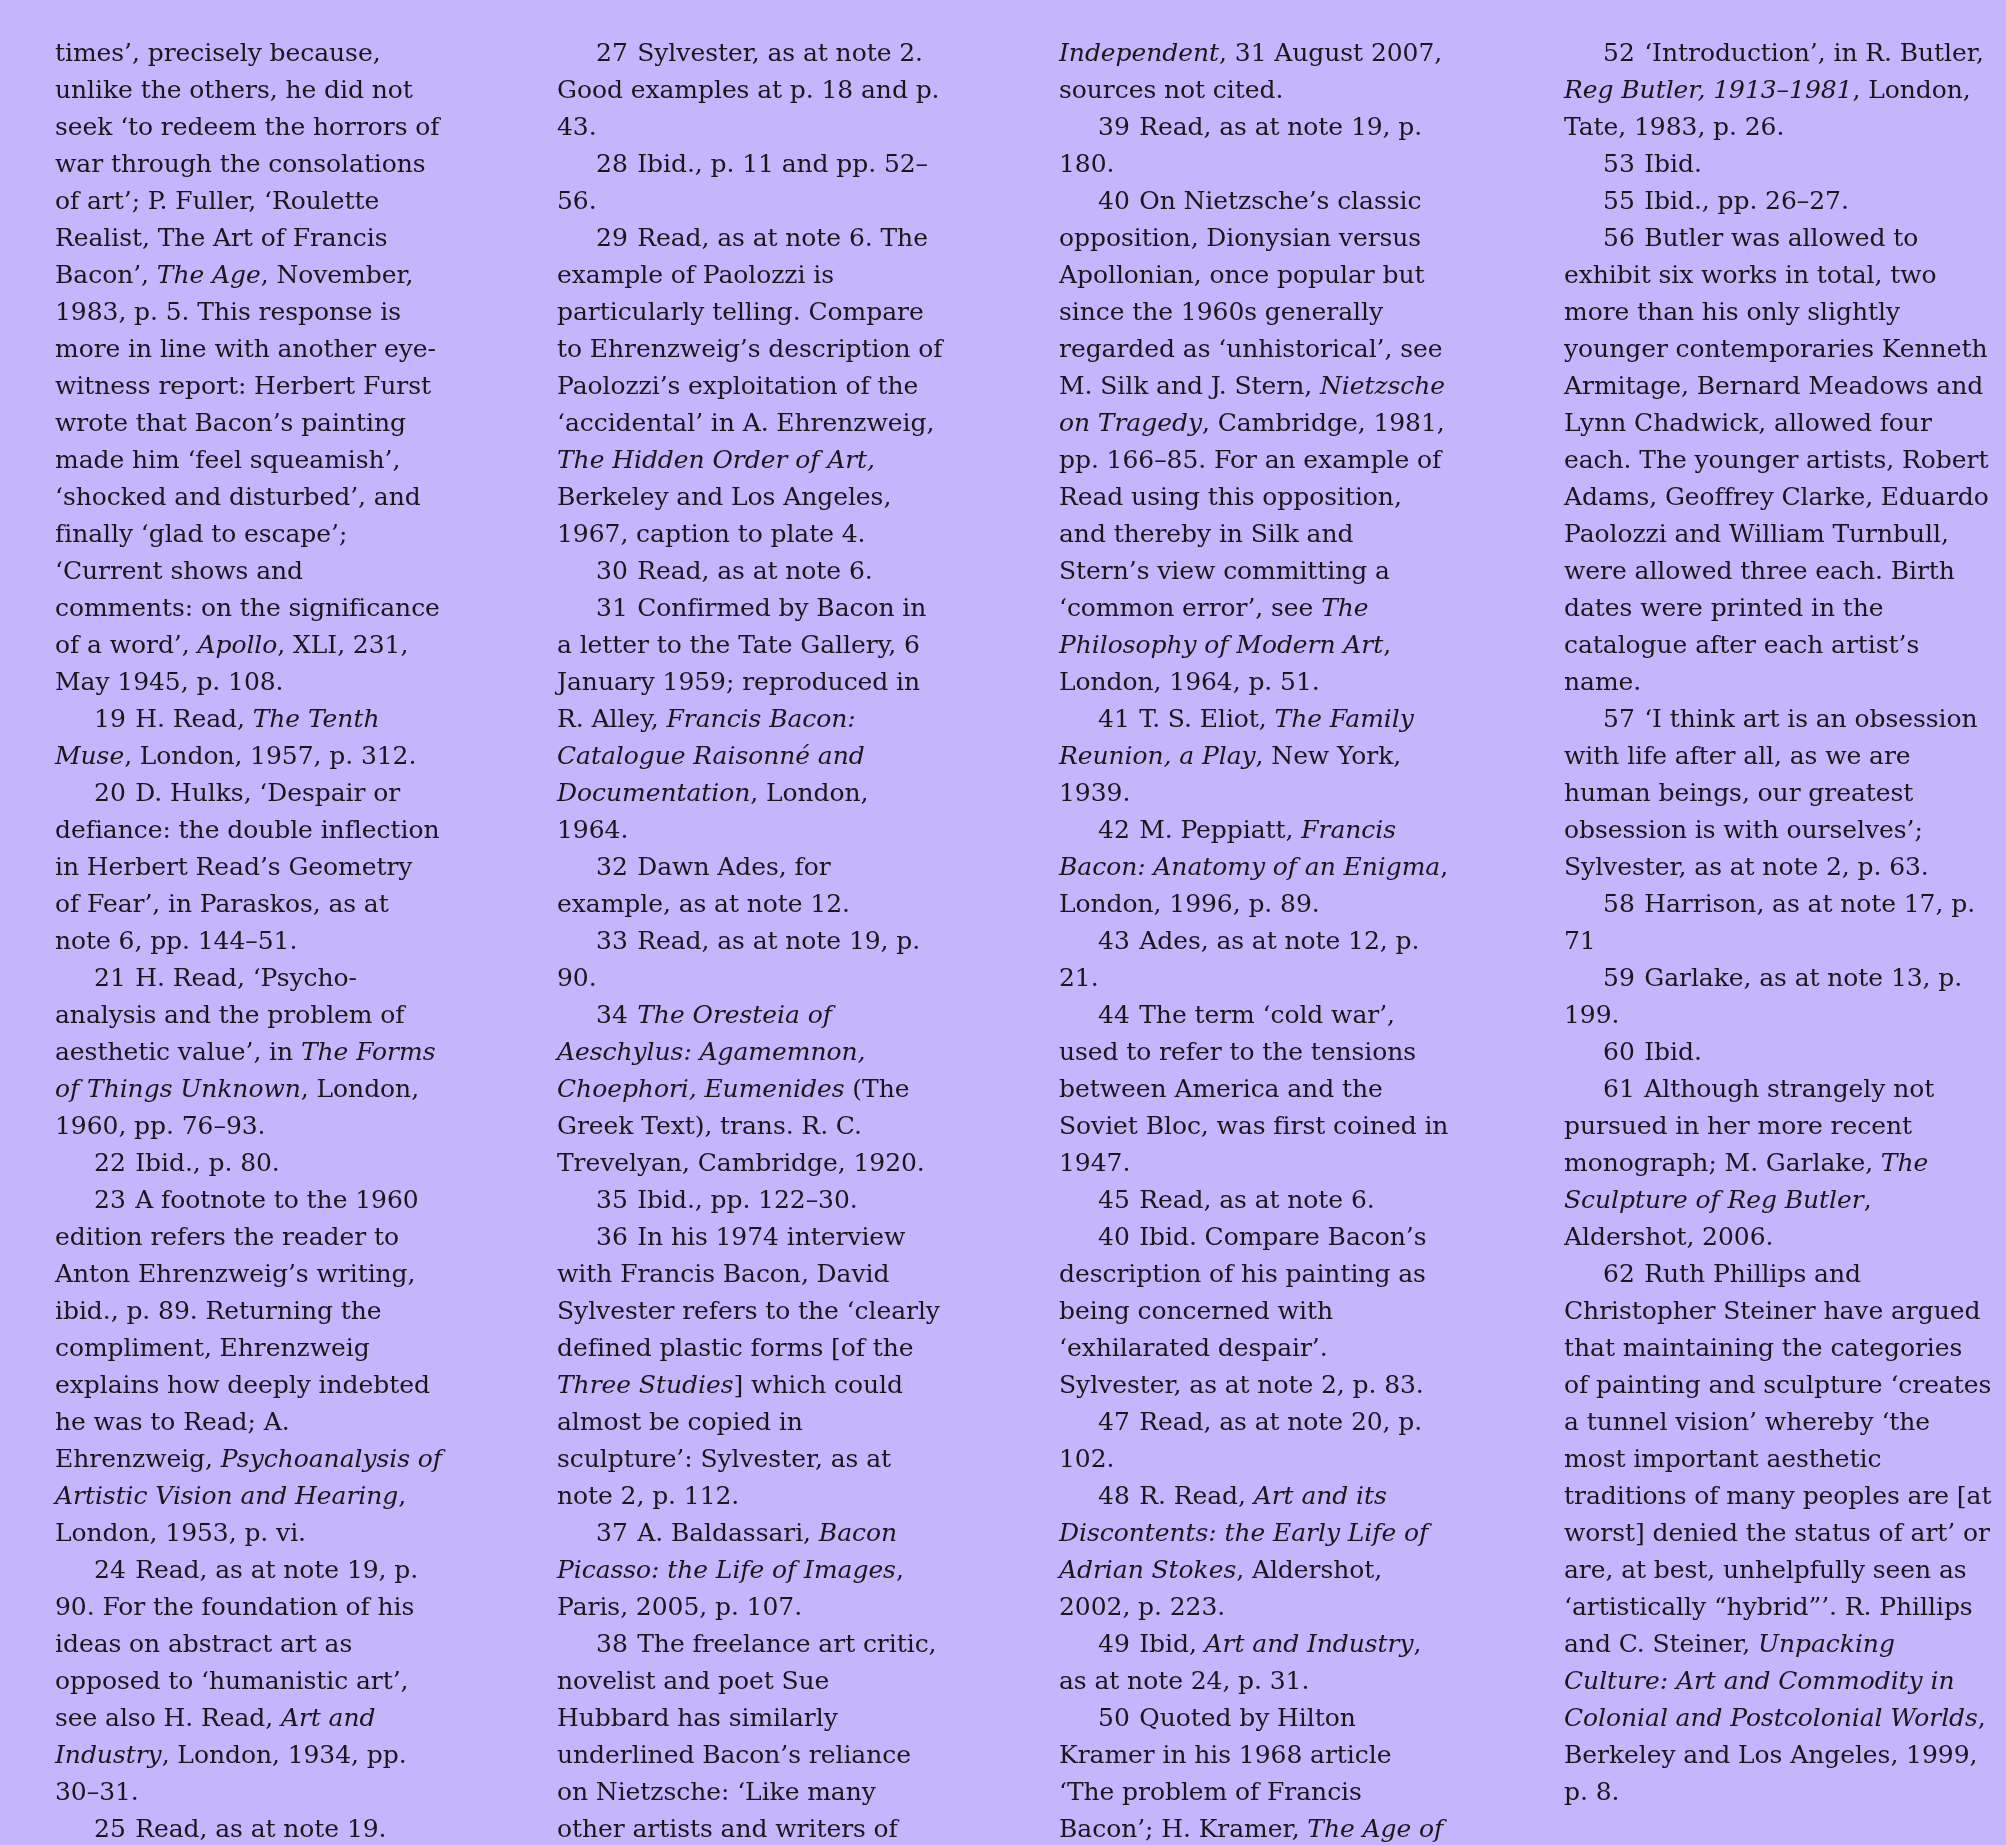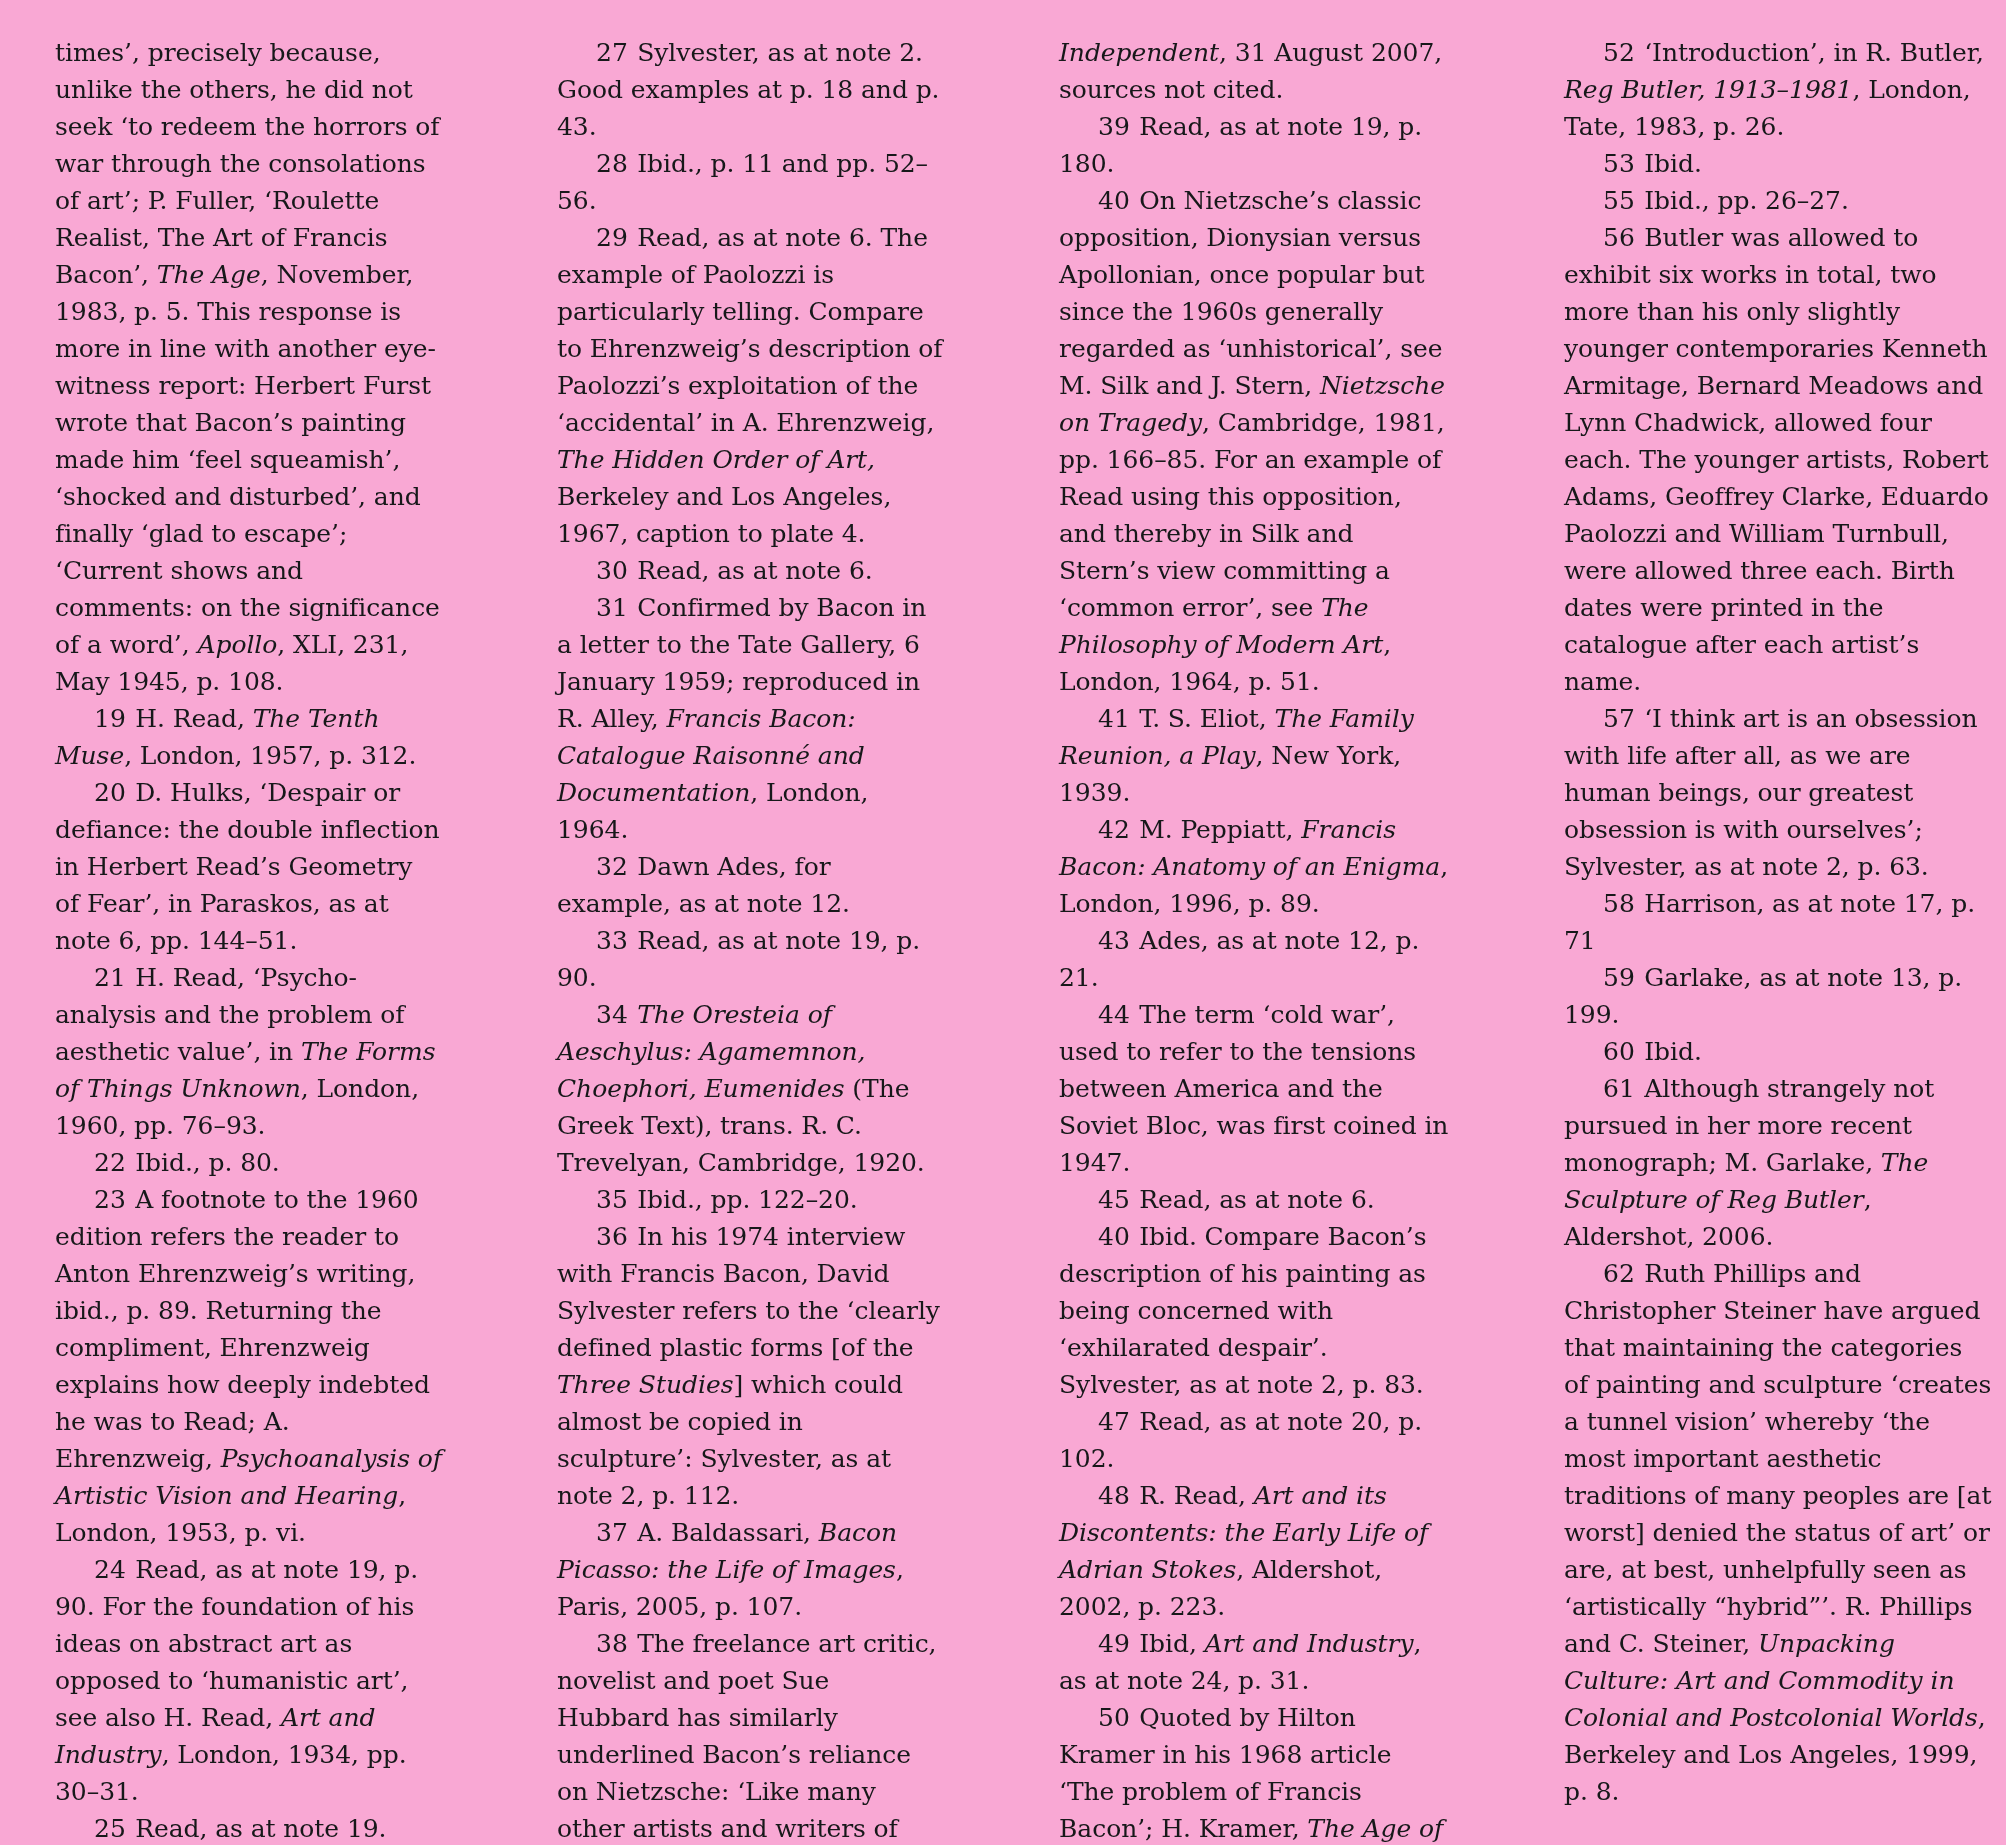--- a/index.html
+++ b/index.html
@@ -14,21 +14,21 @@
     font-family: "DejaVu Serif", "Liberation Serif", serif;
     color: #17181a;
     -webkit-font-smoothing: antialiased;
   }
   .page {
     position: relative;
     width: 2007px;
     height: 1846px;
     box-sizing: border-box;
     padding: 34px 40px 0 55px;
-    background: #f9a8d4;
+    background: #c4b5fd;
   }
   .columns {
     display: flex;
     align-items: flex-start;
     gap: 0;
   }
   .col {
     width: 388px;
     flex: 0 0 388px;
     margin-right: 114px;
@@ -83,21 +83,21 @@
       </div>
     <div class="col c2">
         <p class="note"><span class="num">27</span><span class="gap">&nbsp;</span><span>Sylvester, as at note 2. Good examples at p. 18 and p. 43.</span></p>
         <p class="note"><span class="num">28</span><span class="gap">&nbsp;</span><span>Ibid., p. 11 and pp. 52–56.</span></p>
         <p class="note"><span class="num">29</span><span class="gap">&nbsp;</span><span>Read, as at note 6. The example of Paolozzi is particularly telling. Compare to Ehrenzweig’s description of Paolozzi’s exploitation of the ‘accidental’ in A. Ehrenzweig, </span><i>The Hidden Order of Art,</i><span> Berkeley and Los Angeles, 1967, caption to plate 4.</span></p>
         <p class="note"><span class="num">30</span><span class="gap">&nbsp;</span><span>Read, as at note 6.</span></p>
         <p class="note"><span class="num">31</span><span class="gap">&nbsp;</span><span>Confirmed by Bacon in a letter to the Tate Gallery, 6 January 1959; reproduced in R. Alley, </span><i>Francis Bacon: Catalogue Raisonné and Documentation</i><span>, London, 1964.</span></p>
         <p class="note"><span class="num">32</span><span class="gap">&nbsp;</span><span>Dawn Ades, for example, as at note 12.</span></p>
         <p class="note"><span class="num">33</span><span class="gap">&nbsp;</span><span>Read, as at note 19, p. 90.</span></p>
         <p class="note"><span class="num">34</span><span class="gap">&nbsp;</span><i>The Oresteia of Aeschylus: Agamemnon, Choephori, Eumenides</i><span> (The Greek Text), trans. R. C. Trevelyan, Cambridge, 1920.</span></p>
-        <p class="note"><span class="num">35</span><span class="gap">&nbsp;</span><span>Ibid., pp. 122–20.</span></p>
+        <p class="note"><span class="num">35</span><span class="gap">&nbsp;</span><span>Ibid., pp. 122–30.</span></p>
         <p class="note"><span class="num">36</span><span class="gap">&nbsp;</span><span>In his 1974 interview with Francis Bacon, David Sylvester refers to the ‘clearly defined plastic forms [of the </span><i>Three Studies</i><span>] which could almost be copied in sculpture’: Sylvester, as at note 2, p. 112.</span></p>
         <p class="note"><span class="num">37</span><span class="gap">&nbsp;</span><span>A. Baldassari, </span><i>Bacon Picasso: the Life of Images</i><span>, Paris, 2005, p. 107.</span></p>
         <p class="note"><span class="num">38</span><span class="gap">&nbsp;</span><span>The freelance art critic, novelist and poet Sue Hubbard has similarly underlined Bacon’s reliance on Nietzsche: ‘Like many other artists and writers of the early 20th century, Bacon . . . read Nietzsche, and shared something of his hypothesis of “a strong pessimism”’;</span></p>
       </div>
     <div class="col c3">
         <p class="note cont"><i>Independent</i><span>, 31 August 2007, sources not cited.</span></p>
         <p class="note"><span class="num">39</span><span class="gap">&nbsp;</span><span>Read, as at note 19, p. 180.</span></p>
         <p class="note"><span class="num">40</span><span class="gap">&nbsp;</span><span>On Nietzsche’s classic opposition, Dionysian versus Apollonian, once popular but since the 1960s generally regarded as ‘unhistorical’, see M. Silk and J. Stern, </span><i>Nietzsche on Tragedy</i><span>, Cambridge, 1981, pp. 166–85. For an example of Read using this opposition, and thereby in Silk and Stern’s view committing a ‘common error’, see </span><i>The Philosophy of Modern Art</i><span>, London, 1964, p. 51.</span></p>
         <p class="note"><span class="num">41</span><span class="gap">&nbsp;</span><span>T. S. Eliot, </span><i>The Family Reunion, a Play</i><span>, New York, 1939.</span></p>
         <p class="note"><span class="num">42</span><span class="gap">&nbsp;</span><span>M. Peppiatt, </span><i>Francis Bacon: Anatomy of an Enigma</i><span>, London, 1996, p. 89.</span></p>

